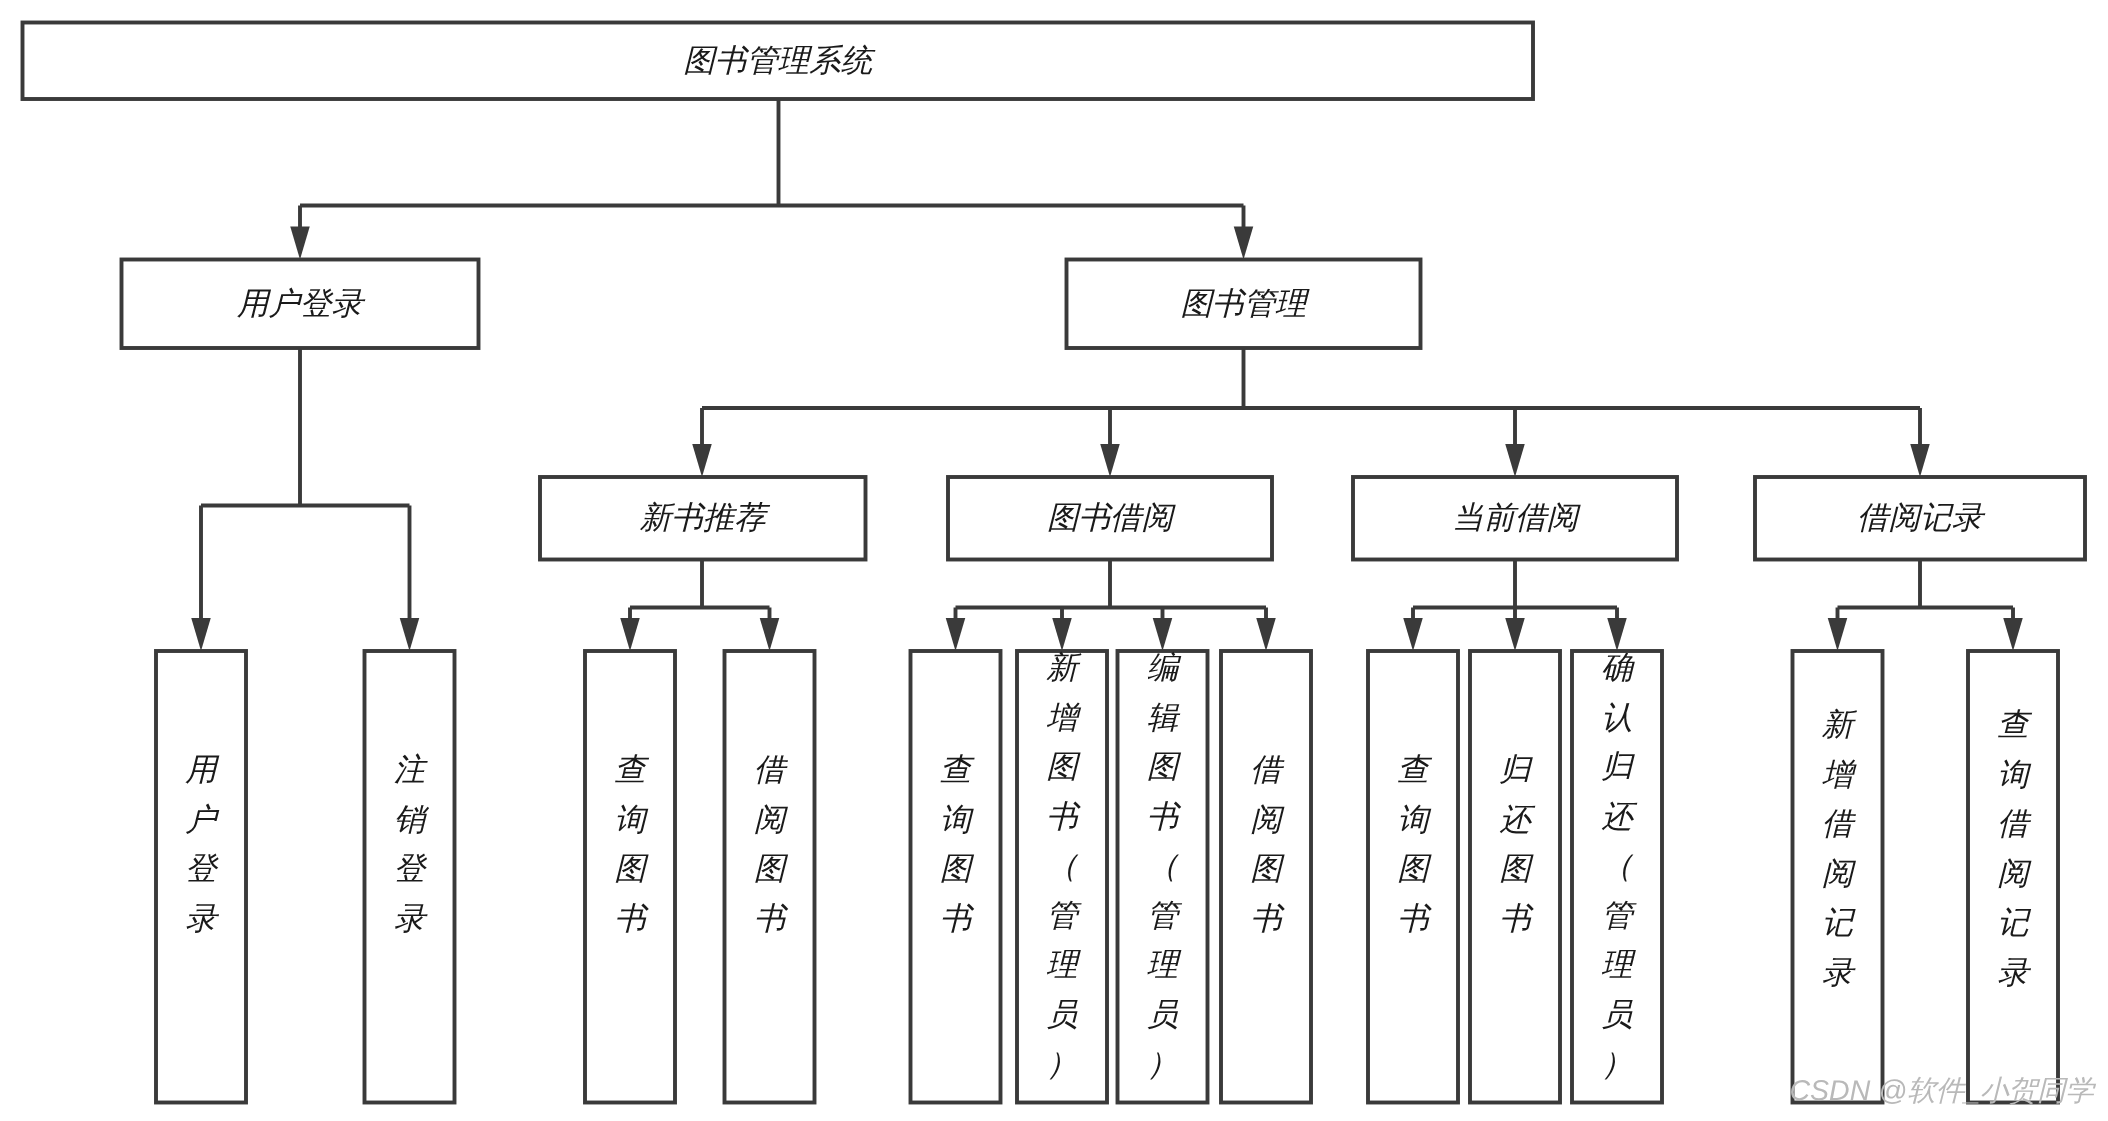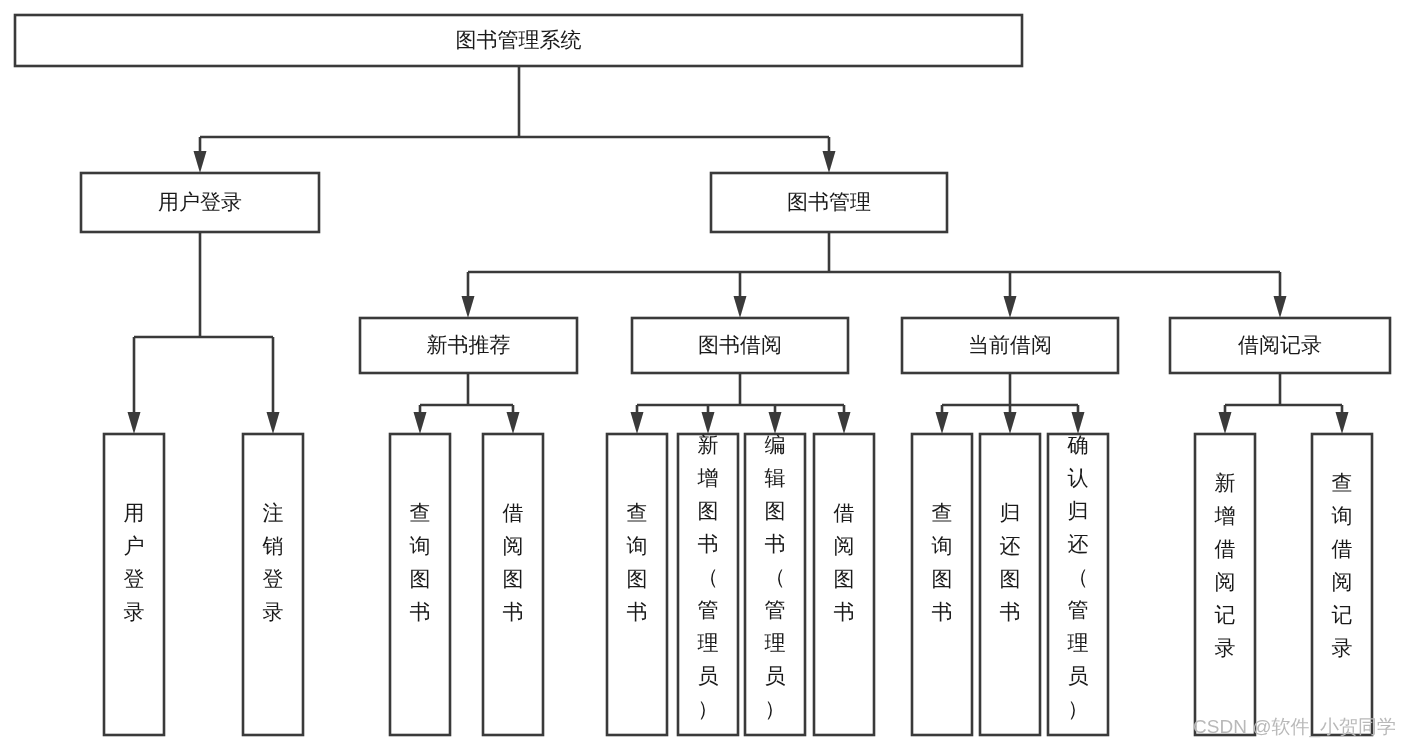--- a/index.html
+++ b/index.html
@@ -13,20 +13,21 @@
     font-family: "Liberation Sans", "DejaVu Sans", sans-serif;
     overflow: hidden;
     position: relative;
   }
   #diagram-root {
     position: absolute;
     left: 0;
     top: 0;
     width: 1405px;
     height: 601px;
+    font-style: italic;
   }
   svg.diagram-canvas {
     display: block;
     width: 1405px;
     height: 747px;
     background: #ffffff;
   }
   .node-box {
     fill: #ffffff;
     stroke: #3a3a3a;

